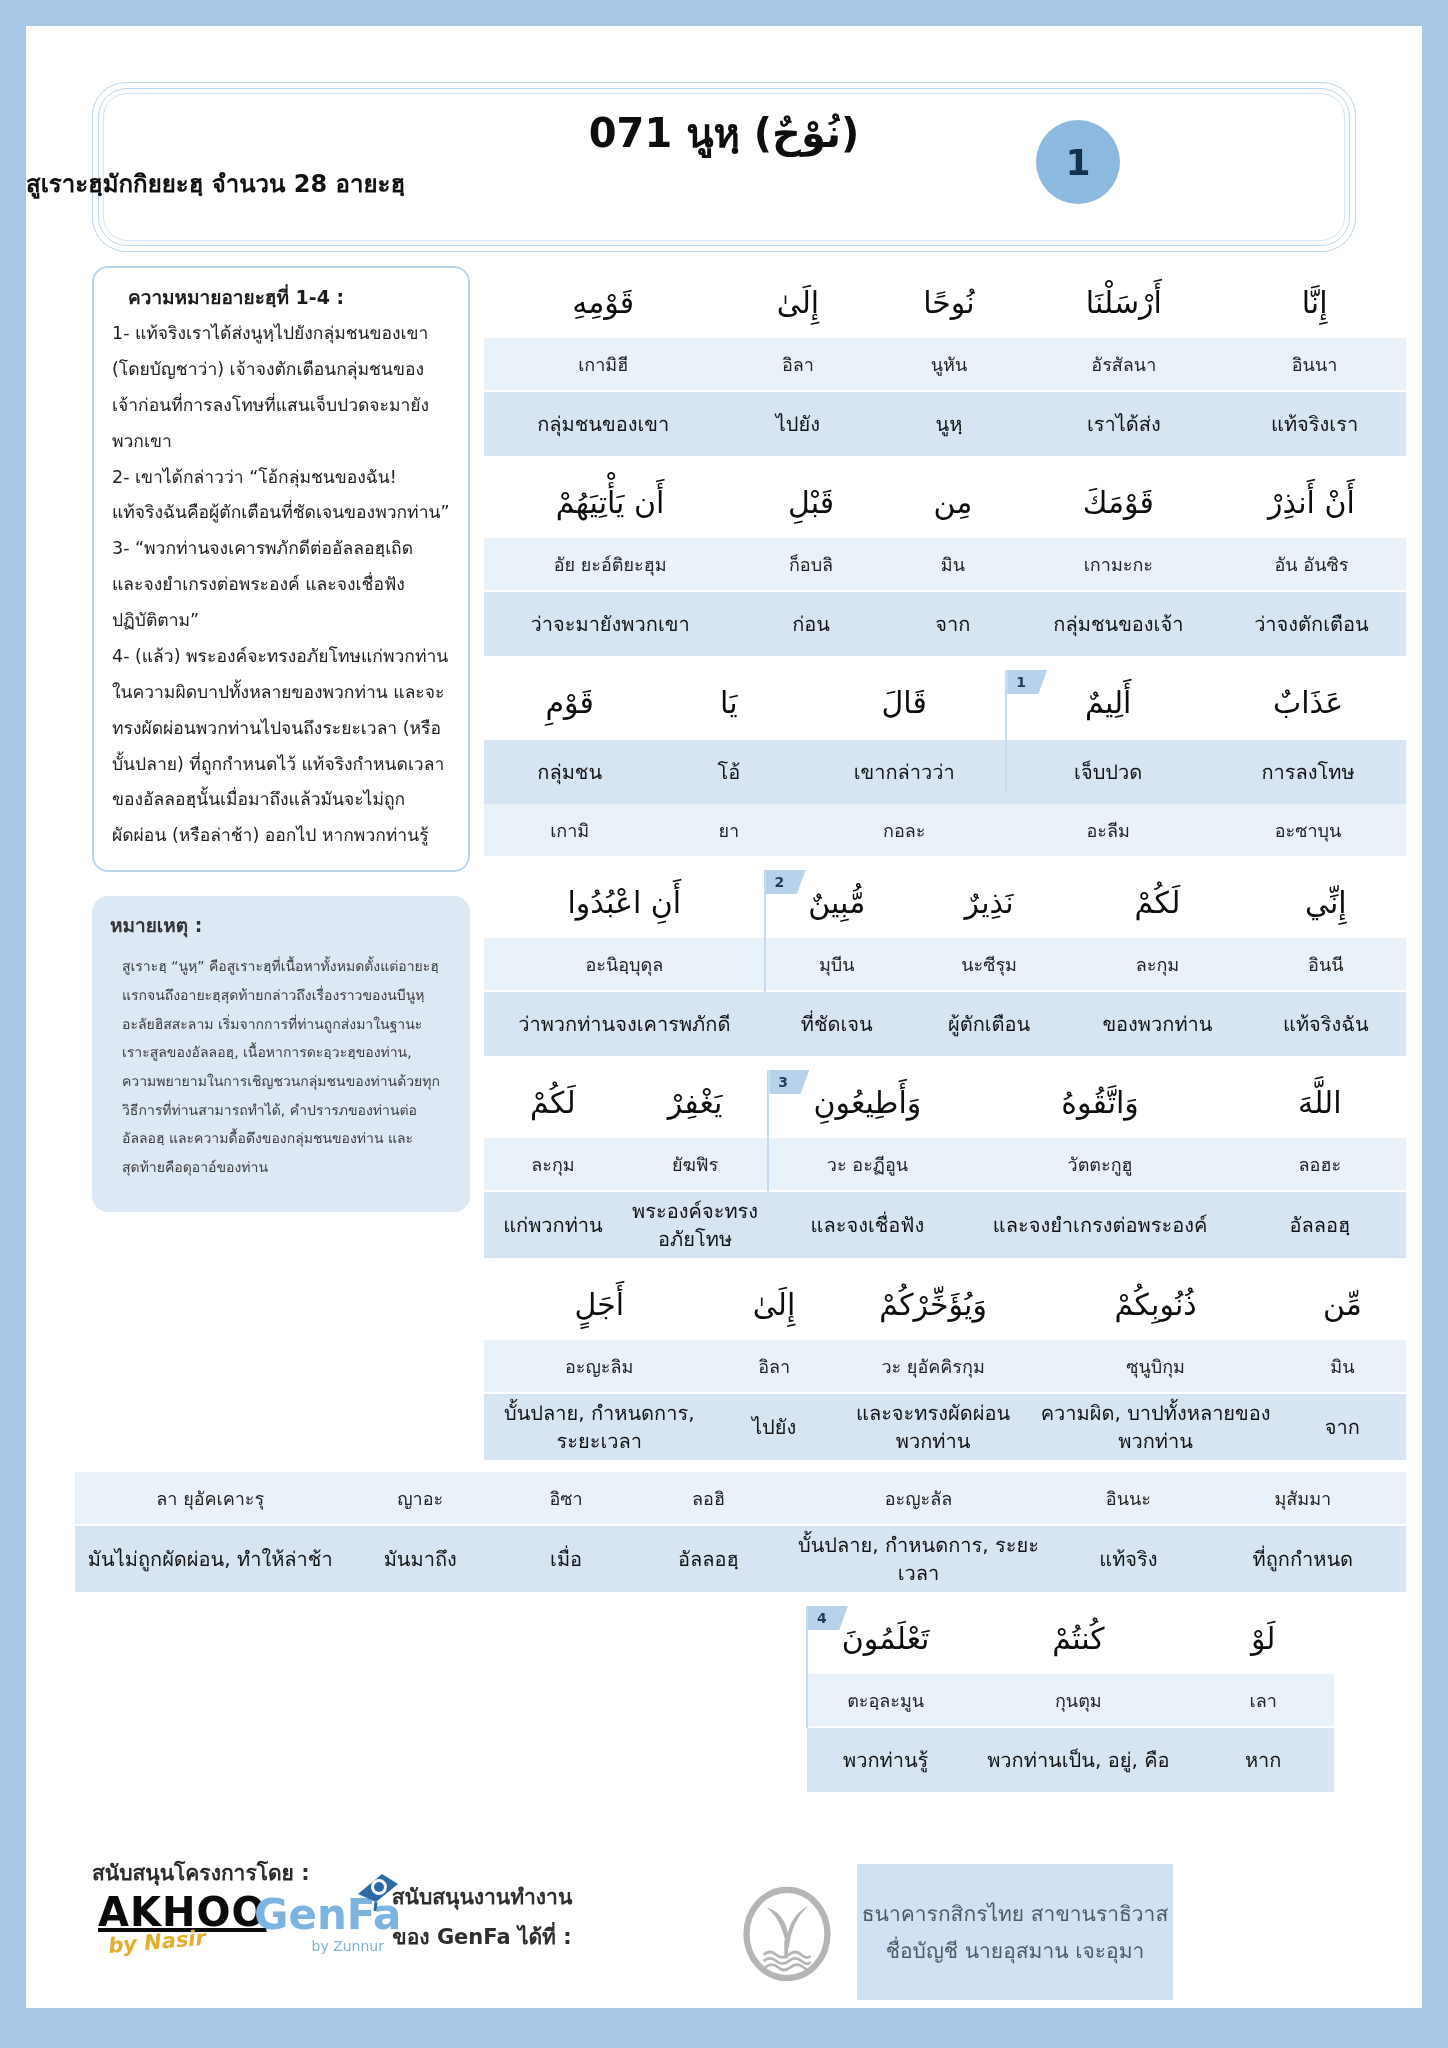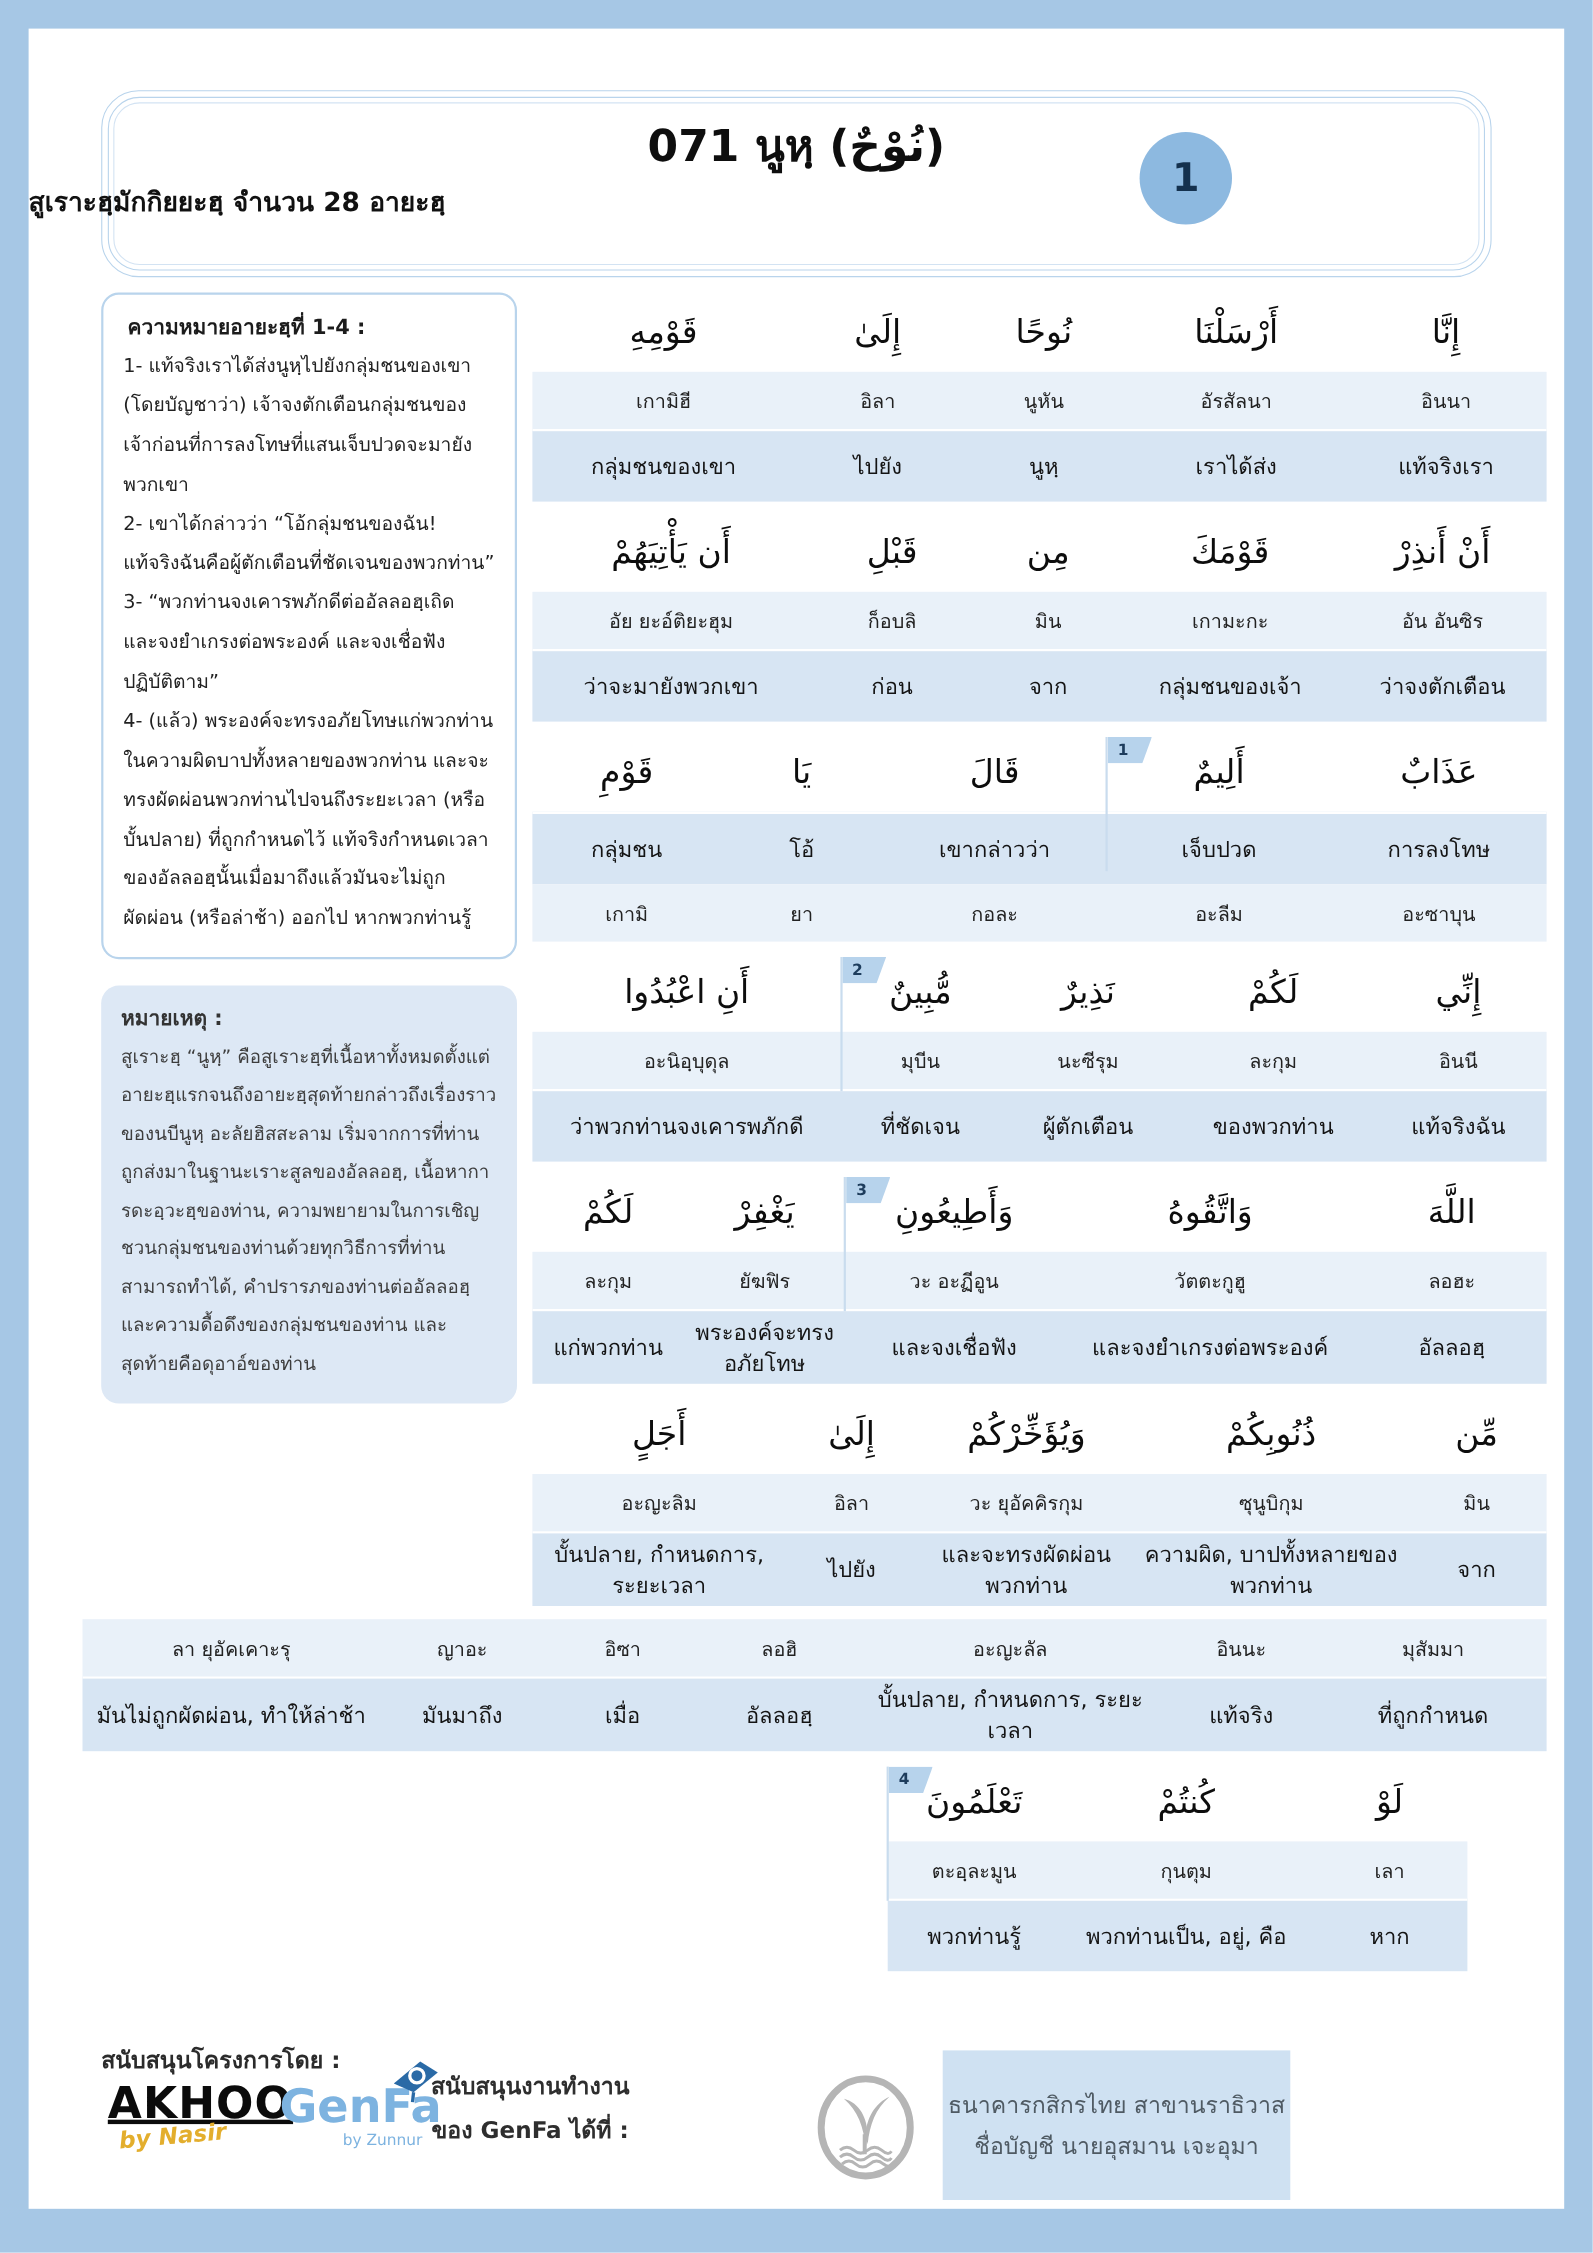--- a/index.html
+++ b/index.html
@@ -16,26 +16,26 @@
   .title{position:relative;margin:0;padding-top:84px;text-align:center;
     font-size:40px;font-weight:bold;color:#0e0e0e;line-height:1.15;}
   .subtitle{position:relative;font-size:24px;font-weight:bold;color:#111;margin-top:8px;}
   .badge{position:absolute;left:1010px;top:94px;width:84px;height:84px;border-radius:50%;
     background:#8db9e0;display:flex;align-items:center;justify-content:center;
     font-size:36px;font-weight:bold;color:#14314e;}
 
   
   .sidebar{position:absolute;left:66px;top:240px;width:378px;}
   .meaning-box{border:2px solid #b9d4ec;border-radius:16px;padding:14px 18px 16px;background:#fff;}
-  .meaning-box h2{margin:0 4px 4px;font-size:19px;color:#1c1c1c;}
+  .meaning-box h2{margin:0 16px 4px;font-size:19px;color:#1c1c1c;}
   .meaning-box p{margin:0;font-size:17.5px;line-height:2.05;color:#222;
     overflow-wrap:break-word;word-break:break-word;}
   .note-box{background:#dde8f5;border-radius:16px;padding:14px 18px 18px;margin-top:24px;}
   .note-box h2{margin:0 0 4px;font-size:19px;color:#333;}
-  .note-box p{margin:0;font-size:17px;line-height:2.05;color:#3d3d3d;
+  .note-box p{margin:12px;font-size:14px;line-height:2.05;color:#3d3d3d;
     overflow-wrap:break-word;word-break:break-word;}
 
   
   .words{margin:0 16px 0 458px;padding-top:8px;}
   .wrow{position:relative;margin-bottom:12px;}
   .wrow.full{margin-left:-409px;}
   .wrow.r8{margin-left:323px;margin-right:72px;}
   .band{display:grid;}
   .band.arabic{height:70px;align-items:center;}
   .band.translit{background:#e9f1f9;min-height:46px;align-items:center;padding:3px 0;}

